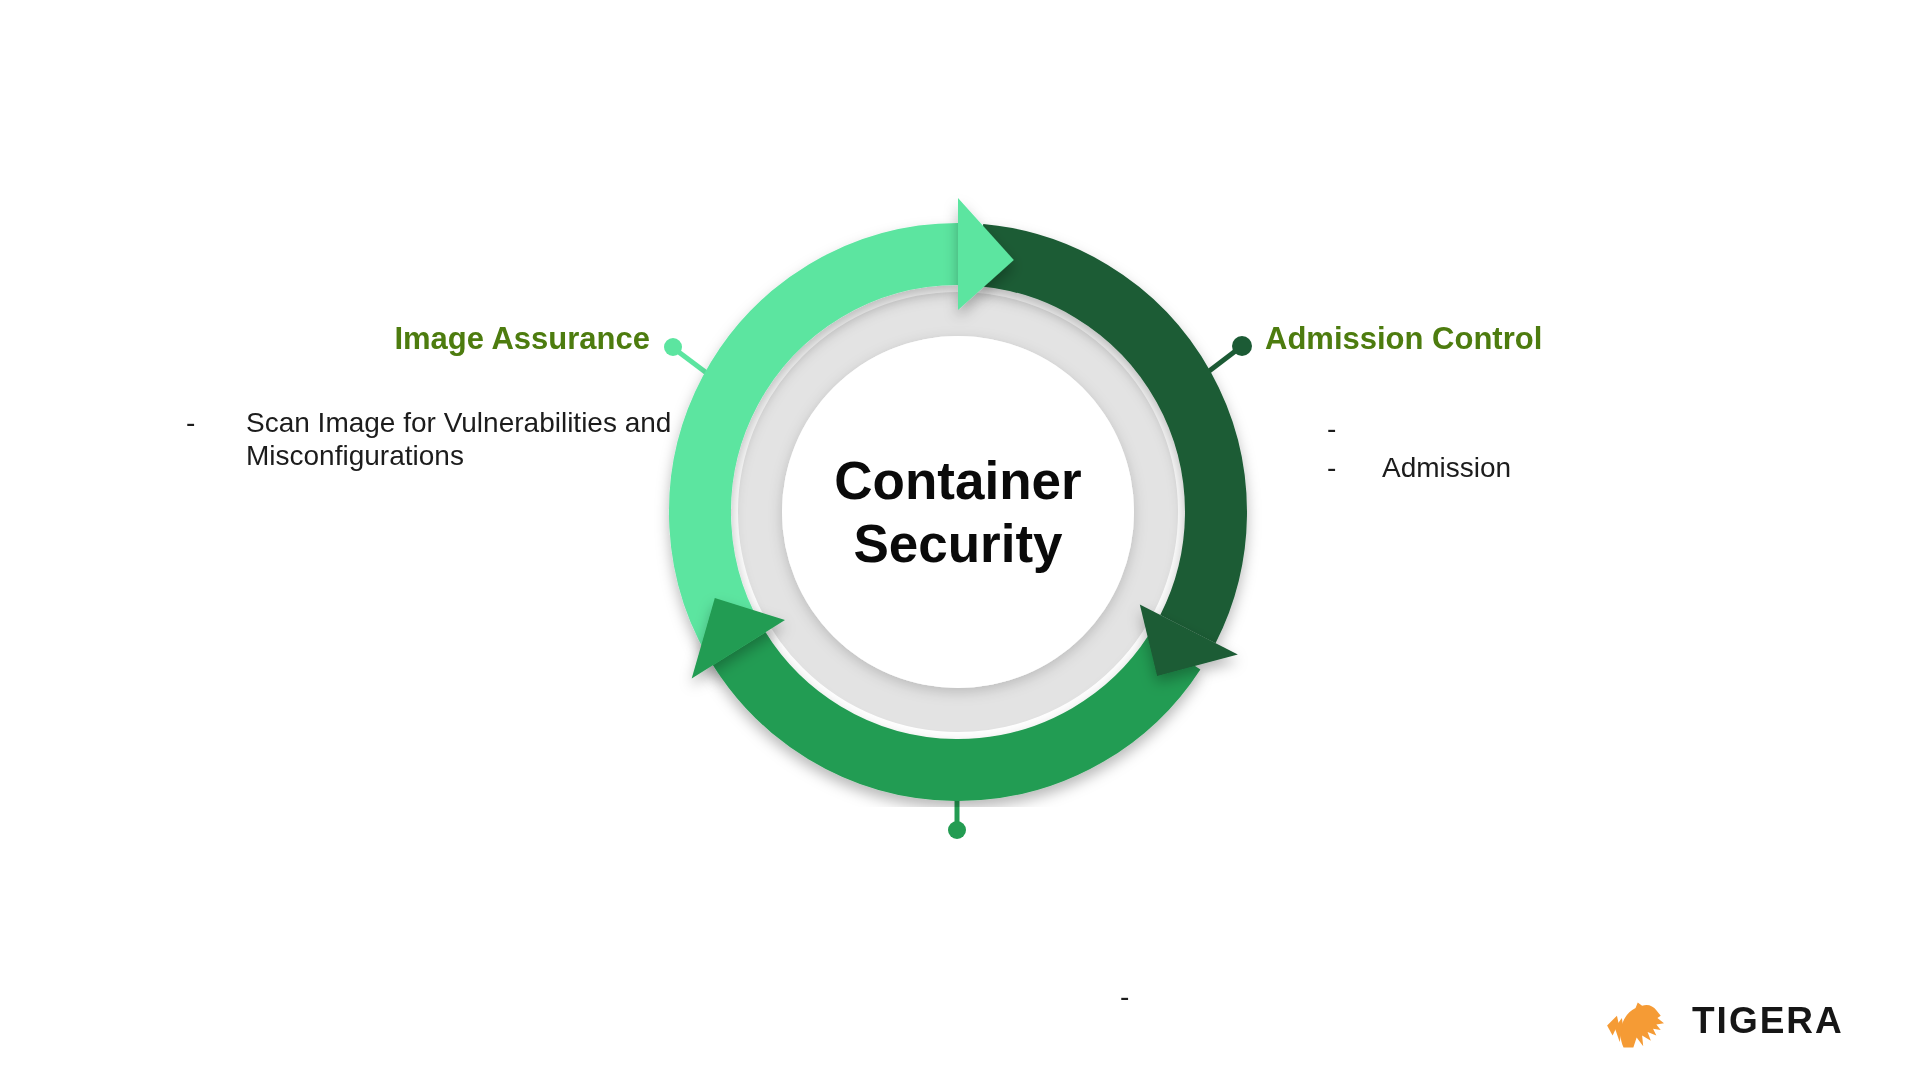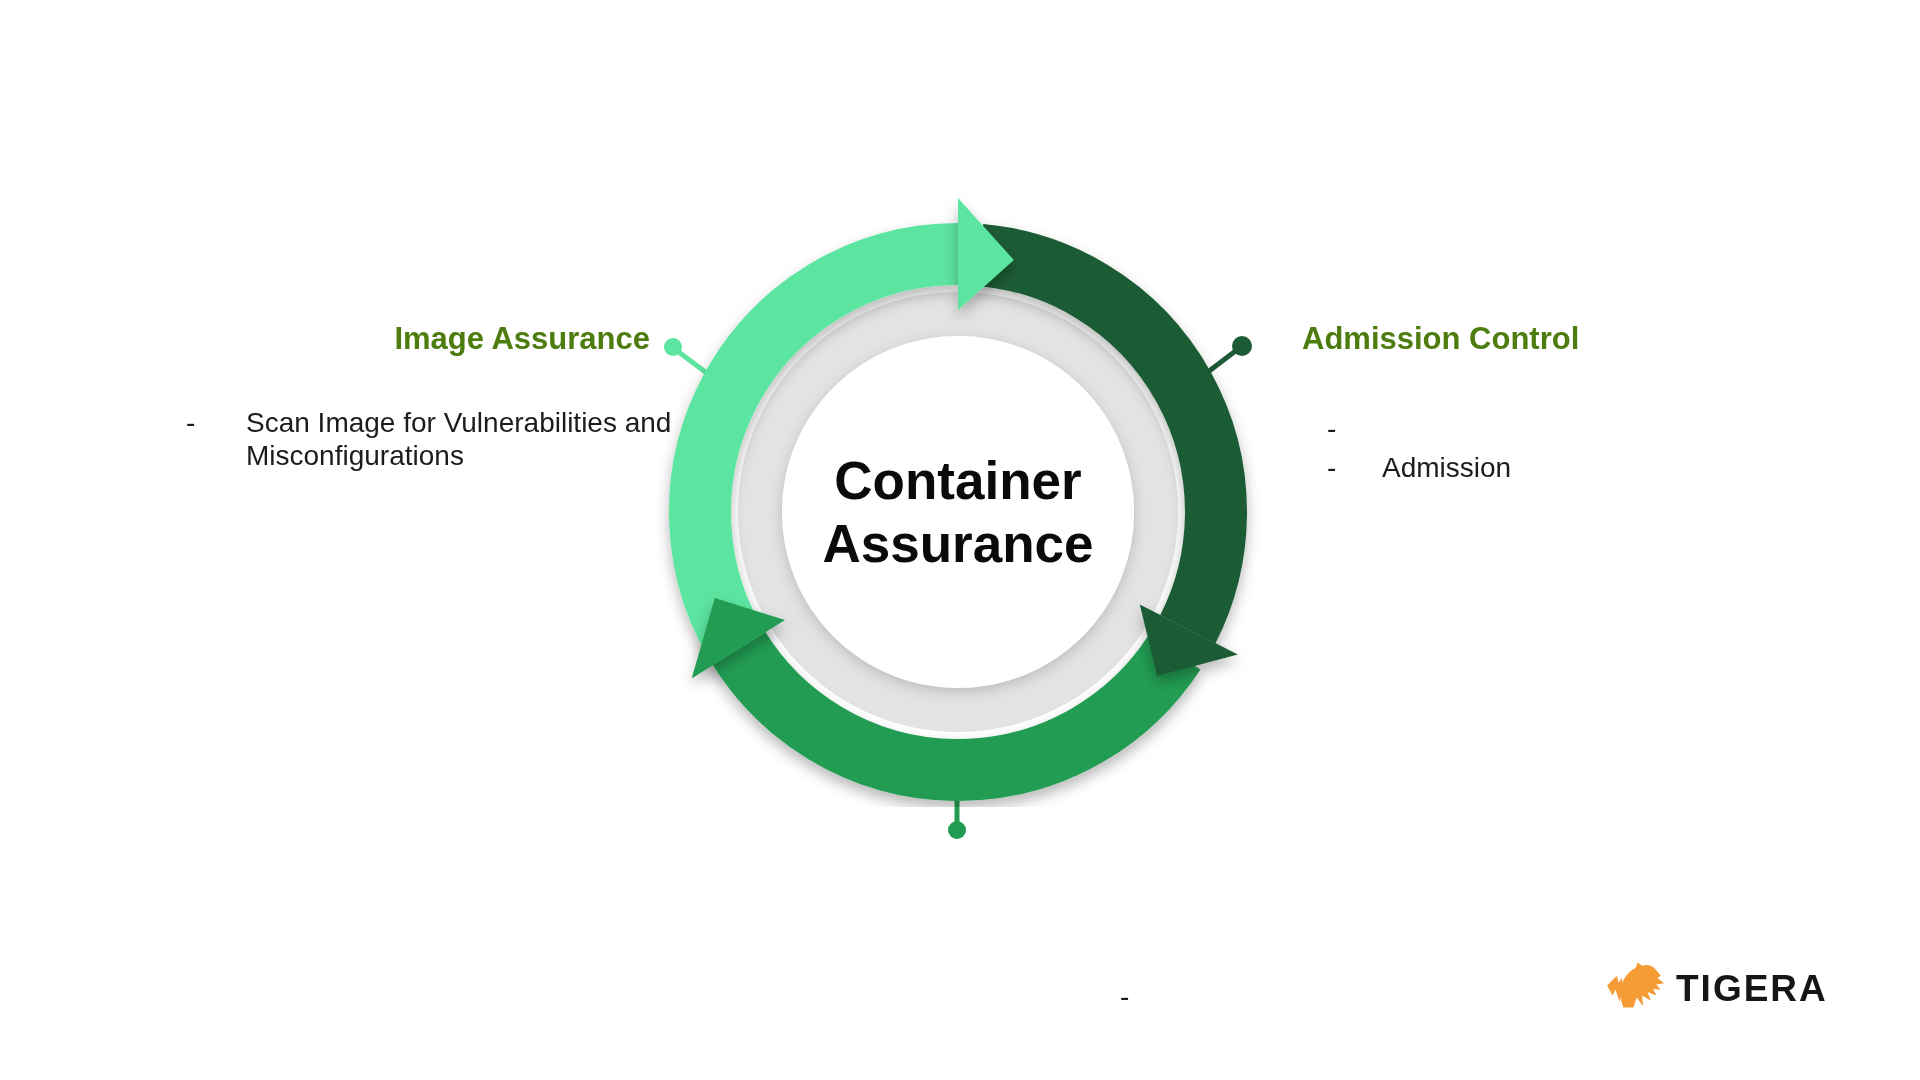--- a/index.html
+++ b/index.html
@@ -12,34 +12,34 @@
   .heading{
     font-size:31px;font-weight:700;color:#4d7c0f;line-height:36px;white-space:nowrap;
   }
   .body-text{font-size:28px;color:#1c1c1c;line-height:33px;}
   .bullet-row{display:flex;align-items:flex-start;}
   .bullet-row .marker{flex:none;}
   .ia-heading{right:1270px;top:321px;text-align:right;}
   .ia-bullets{left:186px;top:406px;width:520px;}
   .ia-bullets .marker{width:60px;}
   .ia-bullets .btext{width:432px;}
-  .ac-heading{left:1265px;top:321px;margin-left:37px;}
+  .ac-heading{left:1265px;top:321px;}
   .ac-bullets{left:1327px;top:412px;}
   .ac-bullets .bullet-row{margin-bottom:6px;}
   .ac-bullets .marker{width:55px;}
   .ac-bullets .btext{white-space:nowrap;}
   .ca-heading{left:708px;top:891px;width:500px;text-align:center;line-height:42px;white-space:normal;}
   .cis-bullet{left:1120px;top:980px;}
   .cis-bullet .marker{width:56px;}
   .cis-bullet .btext{white-space:nowrap;}
   .center-title{
     left:708px;top:449px;width:500px;text-align:center;
     font-size:53px;line-height:63px;font-weight:700;color:#0a0a0a;
   }
-  .logo{left:1606px;top:960px;display:flex;align-items:flex-end;gap:12px;}
+  .logo{left:1606px;top:1000px;display:flex;align-items:flex-start;gap:28px;}
   .logo .brand{font-size:37px;font-weight:900;letter-spacing:2px;color:#161616;white-space:nowrap;}
 </style>
 </head>
 <body>
 
 <div class="stage">
 
   <svg class="diagram" width="1920" height="1080" viewBox="0 0 1920 1080">
     <defs>
       <filter id="arcShadow" x="-30%" y="-30%" width="160%" height="160%">
@@ -67,21 +67,21 @@
     <path d="M 980.5 255 A 258 258 0 0 1 1187.9 629.1" fill="none" stroke="#1C5B35" stroke-width="62" filter="url(#arcShadow)"></path>
     <path d="M 1174.4 652.5 A 258 258 0 0 1 739.2 648.7" fill="none" stroke="#239C52" stroke-width="62" filter="url(#arcShadow)"></path>
 
     <polygon points="958,198 1013.8,260.1 958,310" fill="#5CE5A0" filter="url(#arcShadow)"></polygon>
     <polygon points="1237.8,654.6 1157.1,676.1 1139.8,604.6" fill="#1C5B35" filter="url(#arcShadow)"></polygon>
     <polygon points="691.7,678.4 714.8,598.1 785.0,620.1" fill="#239C52" filter="url(#arcShadow)"></polygon>
   </svg>
 
   <div class="abs center-title">
     <div>Container</div>
-    <div>Assurance</div>
+    <div>Security</div>
   </div>
 
   <div class="abs heading ia-heading">Image Assurance</div>
   <div class="abs body-text ia-bullets">
     <div class="bullet-row">
       <span class="marker">-</span>
       <span class="btext">Scan Image for Vulnerabilities and Misconfigurations</span>
     </div>
   </div>
 

